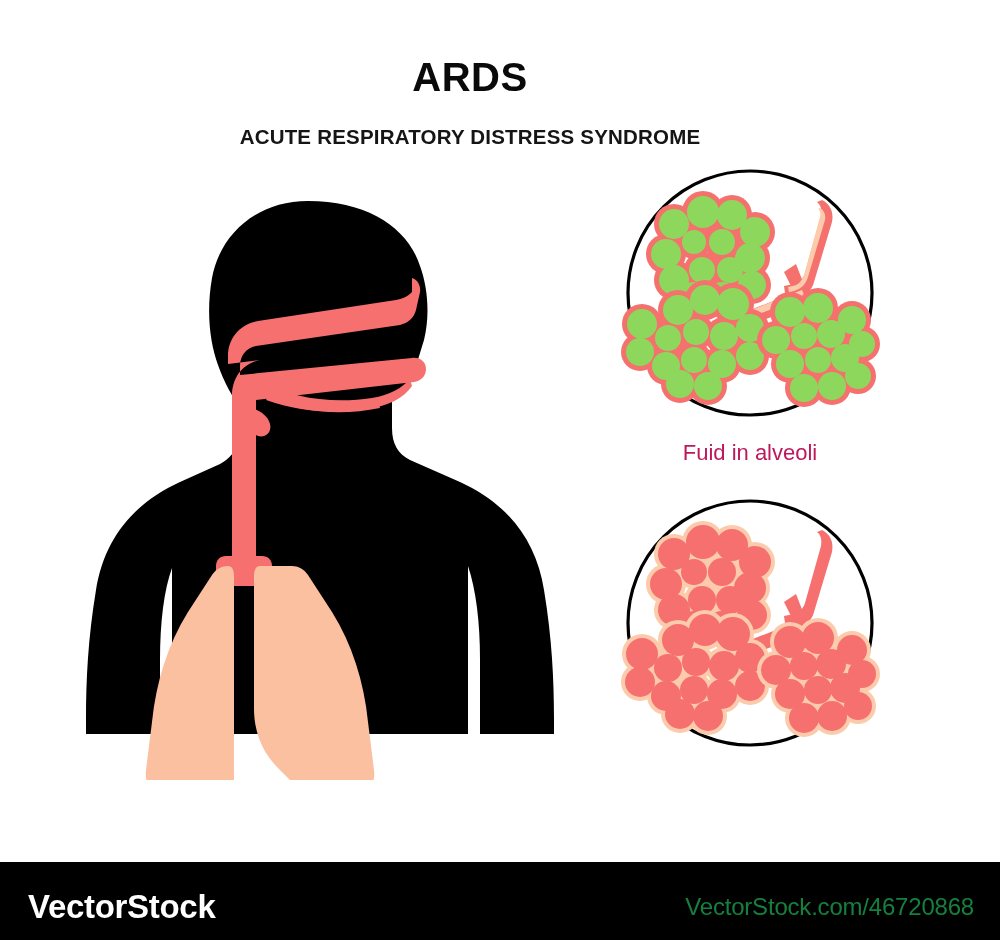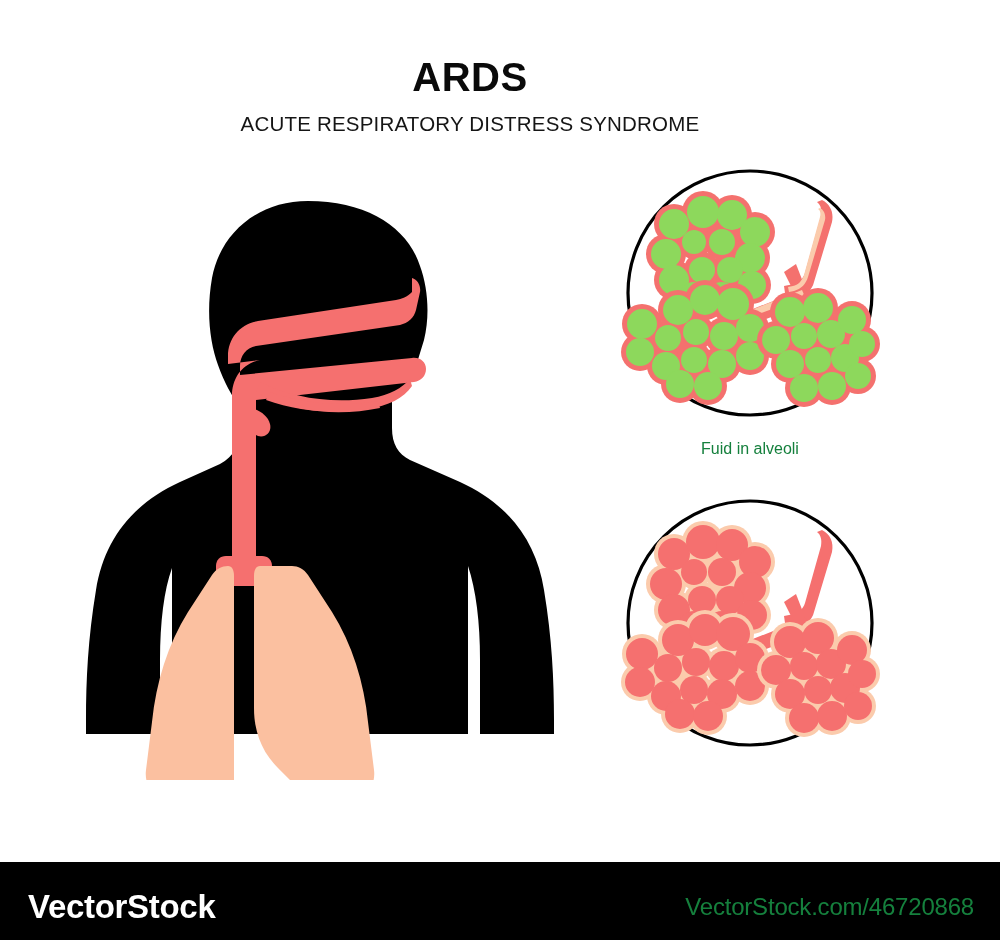--- a/index.html
+++ b/index.html
@@ -26,24 +26,24 @@
   .title {
     margin: 0;
     padding-top: 56px;
     font-size: 40px;
     font-weight: bold;
     letter-spacing: 0.5px;
     color: #0a0a0a;
     line-height: 1.05;
   }
   .subtitle {
-    margin: 0;
+    margin: 13px;
     padding-top: 14px;
     font-size: 20.5px;
-    font-weight: normal;
+    font-weight: bold;
     letter-spacing: 0.2px;
     color: #151515;
   }
 
   
   .stage {
     position: absolute;
     top: 0;
     left: 0;
     width: 1000px;
@@ -62,22 +62,22 @@
   .circle-panel.top { left: 600px; top: 160px; }
   .circle-panel.bottom { left: 600px; top: 490px; }
   .circle-svg {
     display: block;
     width: 300px;
     height: 270px;
   }
   .panel-caption {
     width: 300px;
     text-align: center;
-    font-size: 16px;
-    color: #15803d;
+    font-size: 22px;
+    color: #be185d;
     padding-top: 10px;
     font-family: "Liberation Sans", sans-serif;
   }
 
   
   .footer {
     position: absolute;
     left: 0;
     top: 862px;
     width: 1000px;

